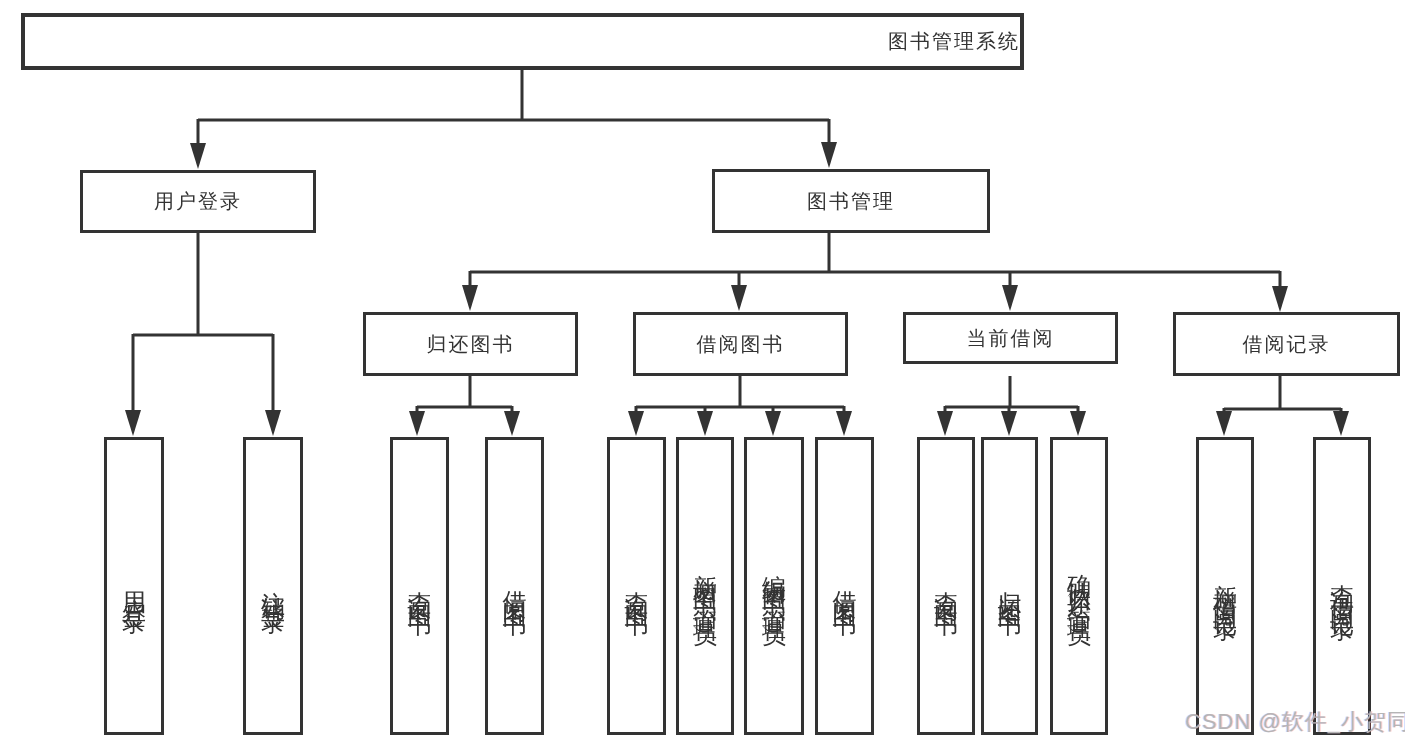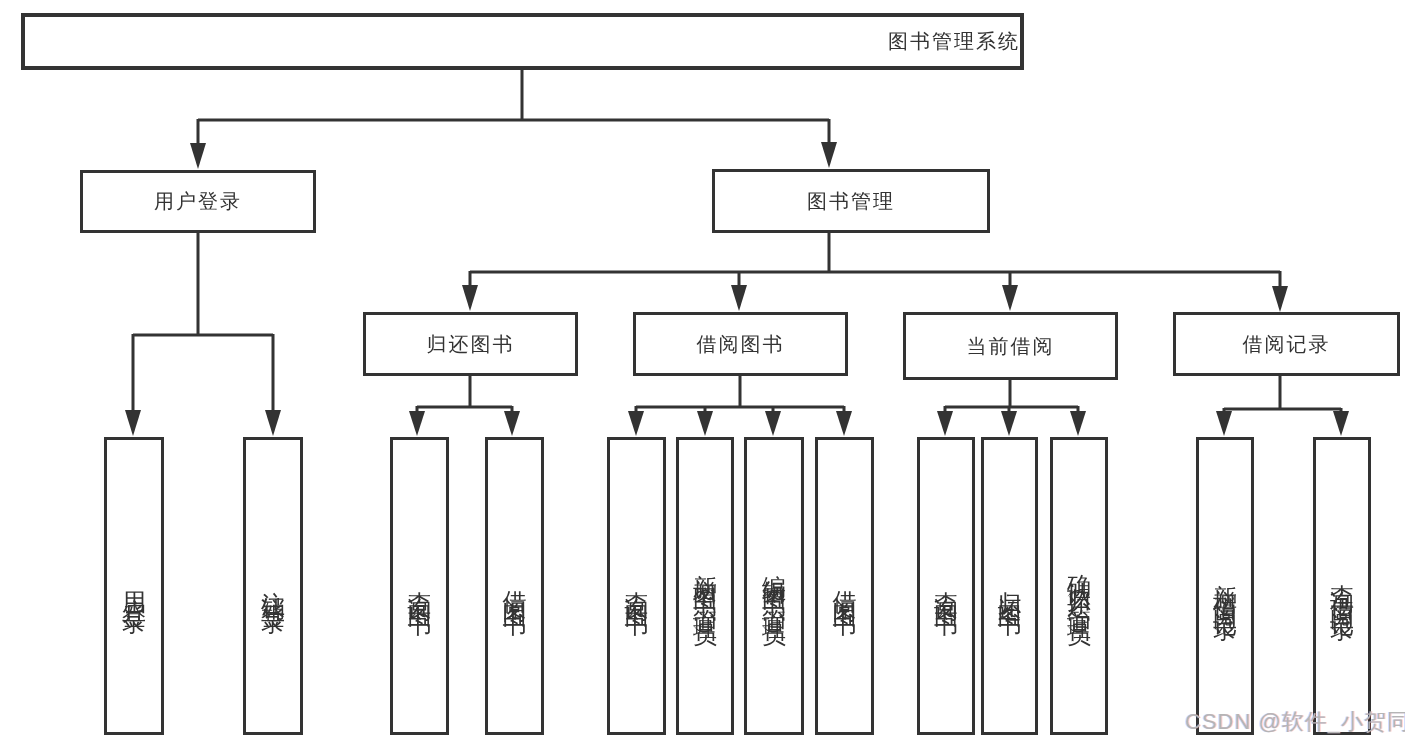--- a/index.html
+++ b/index.html
@@ -112,21 +112,21 @@
   <div class="node" style="left:712px; top:169px; width:278px; height:64px;">
     <span class="hlabel">图书管理</span>
   </div>
 
   <div class="node" style="left:363px; top:312px; width:215px; height:64px;">
     <span class="hlabel">归还图书</span>
   </div>
   <div class="node" style="left:633px; top:312px; width:215px; height:64px;">
     <span class="hlabel">借阅图书</span>
   </div>
-  <div class="node" style="left:903px; top:312px; width:215px; height:68px;">
+  <div class="node" style="left:903px; top:312px; width:215px; height:52px;">
     <span class="hlabel">当前借阅</span>
   </div>
   <div class="node" style="left:1173px; top:312px; width:227px; height:64px;">
     <span class="hlabel">借阅记录</span>
   </div>
 
   <div class="node vnode" style="left:104px; top:437px; width:60px;">
     <span class="vlabel">用户登录</span>
   </div>
   <div class="node vnode" style="left:243px; top:437px; width:60px;">

